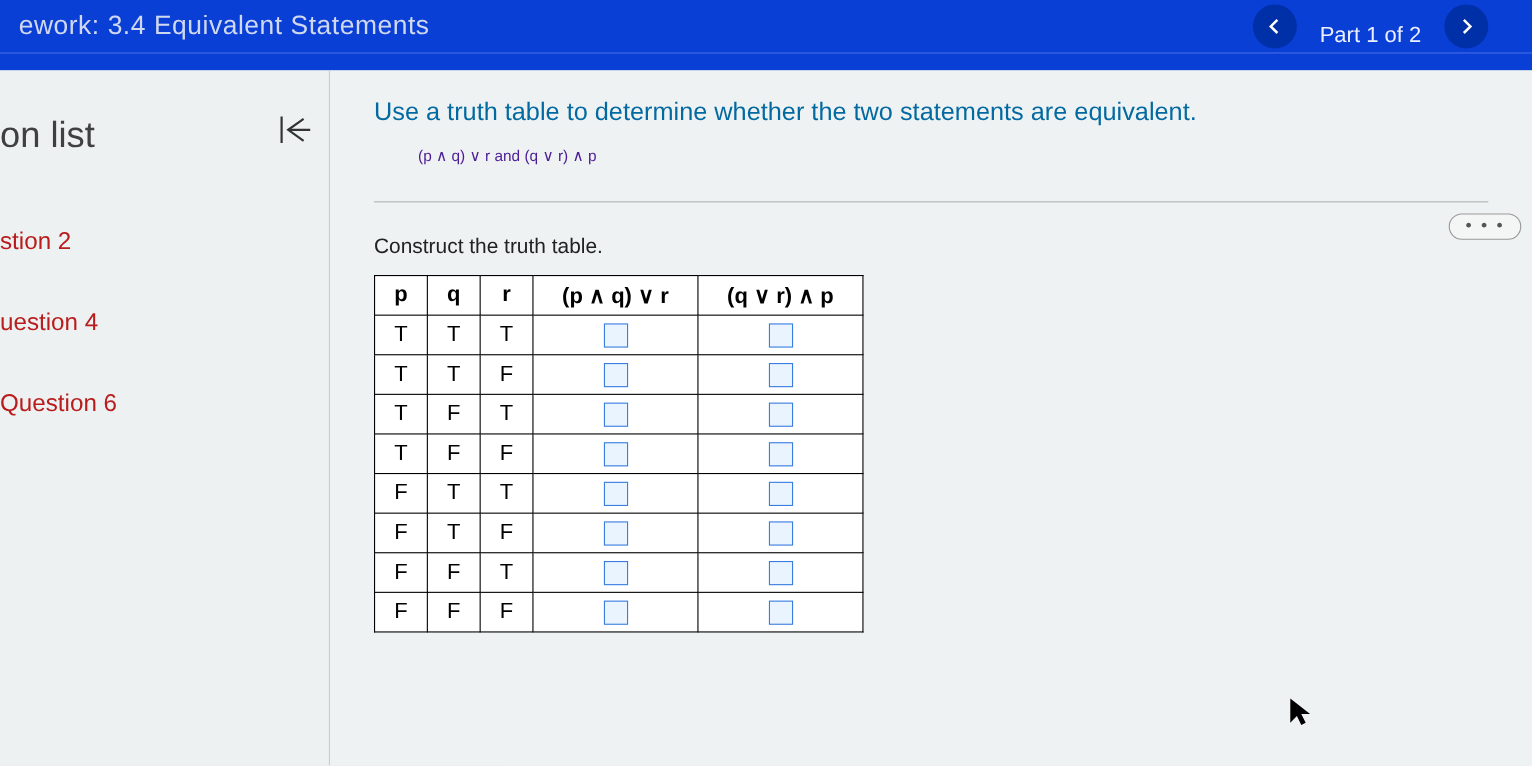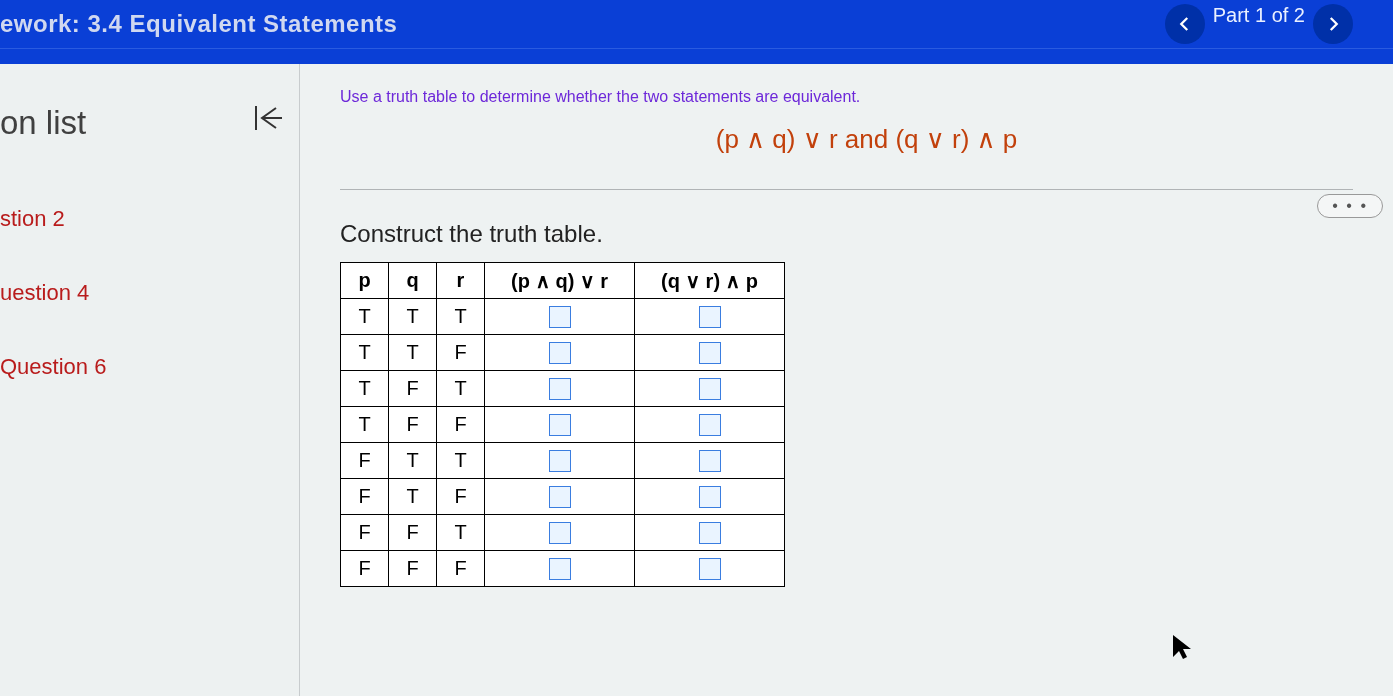--- a/index.html
+++ b/index.html
@@ -15,29 +15,29 @@
     background: #0a3fd6;
     height: 48px;
     display: flex;
     align-items: center;
     justify-content: space-between;
     padding: 0 40px 0 0;
     color: #fff;
   }
   .top-title {
     font-size: 24px;
-    font-weight: bold;
-    padding-left: 0;
+    font-weight: normal;
+    padding-left: 17px;
     color: #d0d8f0;
     letter-spacing: 0.5px;
   }
   .top-right {
     display: flex;
-    align-items: flex-start;
-    gap: 8px;
+    align-items: flex-end;
+    gap: 21px;
   }
   .part-label { font-size: 20px; color: #eaf0ff; }
   .circ-btn {
     width: 40px; height: 40px; border-radius: 50%;
     background: #0030a8; display:flex; align-items:center; justify-content:center;
   }
   .secondary-bar {
     height: 16px;
     background: #0a3fd6;
     border-top: 1px solid #2a5be0;
@@ -72,51 +72,50 @@
     cursor: pointer;
     font-weight: 300;
   }
   .content {
     flex: 1;
     padding: 24px 40px 0 40px;
     background: #eef2f2;
     position: relative;
   }
   .prompt {
-    font-size: 16px;
-    color: #6d28d9;
+    font-size: 23px;
+    color: #0369a1;
     margin-bottom: 18px;
   }
   .formula {
-    font-size: 26px;
-    color: #c2410c;
+    font-size: 14px;
+    color: #4c1d95;
     padding-left: 40px;
     margin-bottom: 34px;
-    text-align: center;
   }
   .hr {
     border: none;
     border-top: 1px solid #b0b4b6;
     margin-bottom: 30px;
   }
   .more-pill {
     position: absolute;
     right: 10px;
     top: 130px;
     border: 1px solid #999;
     border-radius: 14px;
     padding: 2px 14px;
     font-size: 16px;
     color: #555;
     background: #f4f6f6;
     letter-spacing: 2px;
     cursor: pointer;
   }
   .instruct {
-    font-size: 24px;
+    font-size: 19px;
     color: #222;
     margin-bottom: 14px;
   }
   table.truth {
     border-collapse: collapse;
     background: #fff;
   }
   table.truth th, table.truth td {
     border: 1px solid #000;
     text-align: center;

